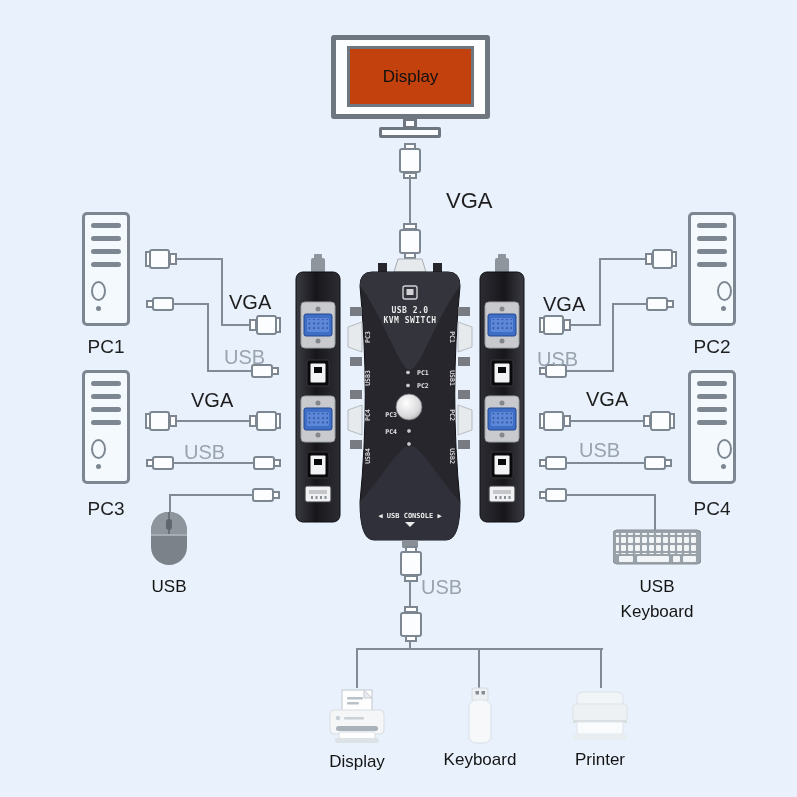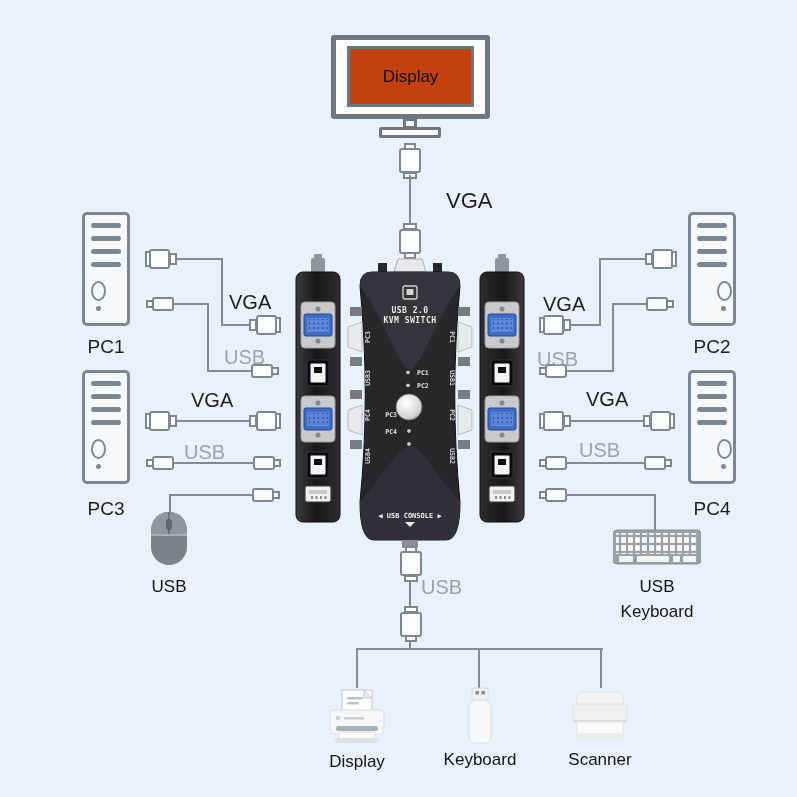--- a/index.html
+++ b/index.html
@@ -483,15 +483,15 @@
   </svg>
   <div class="lbl-dev" style="left:430px;top:750px;width:100px;">Keyboard</div>
 
   <svg class="abs" style="left:571px;top:690px;" width="58" height="54" viewBox="0 0 58 54">
     <rect x="6" y="2" width="46" height="16" rx="6" fill="#f2f5f7" stroke="#dde2e7"></rect>
     <rect x="2" y="14" width="54" height="18" rx="3" fill="#eef1f4" stroke="#dde2e7"></rect>
     <rect x="2" y="30" width="54" height="3" fill="#d9dee3"></rect>
     <rect x="6" y="32" width="46" height="12" fill="#fafbfc" stroke="#e0e5e9"></rect>
     <rect x="2" y="44" width="54" height="6" rx="3" fill="#e8edf1"></rect>
   </svg>
-  <div class="lbl-dev" style="left:550px;top:750px;width:100px;">Scanner</div>
+  <div class="lbl-dev" style="left:550px;top:750px;width:100px;">Printer</div>
 
 </div>
 
 </body></html>

